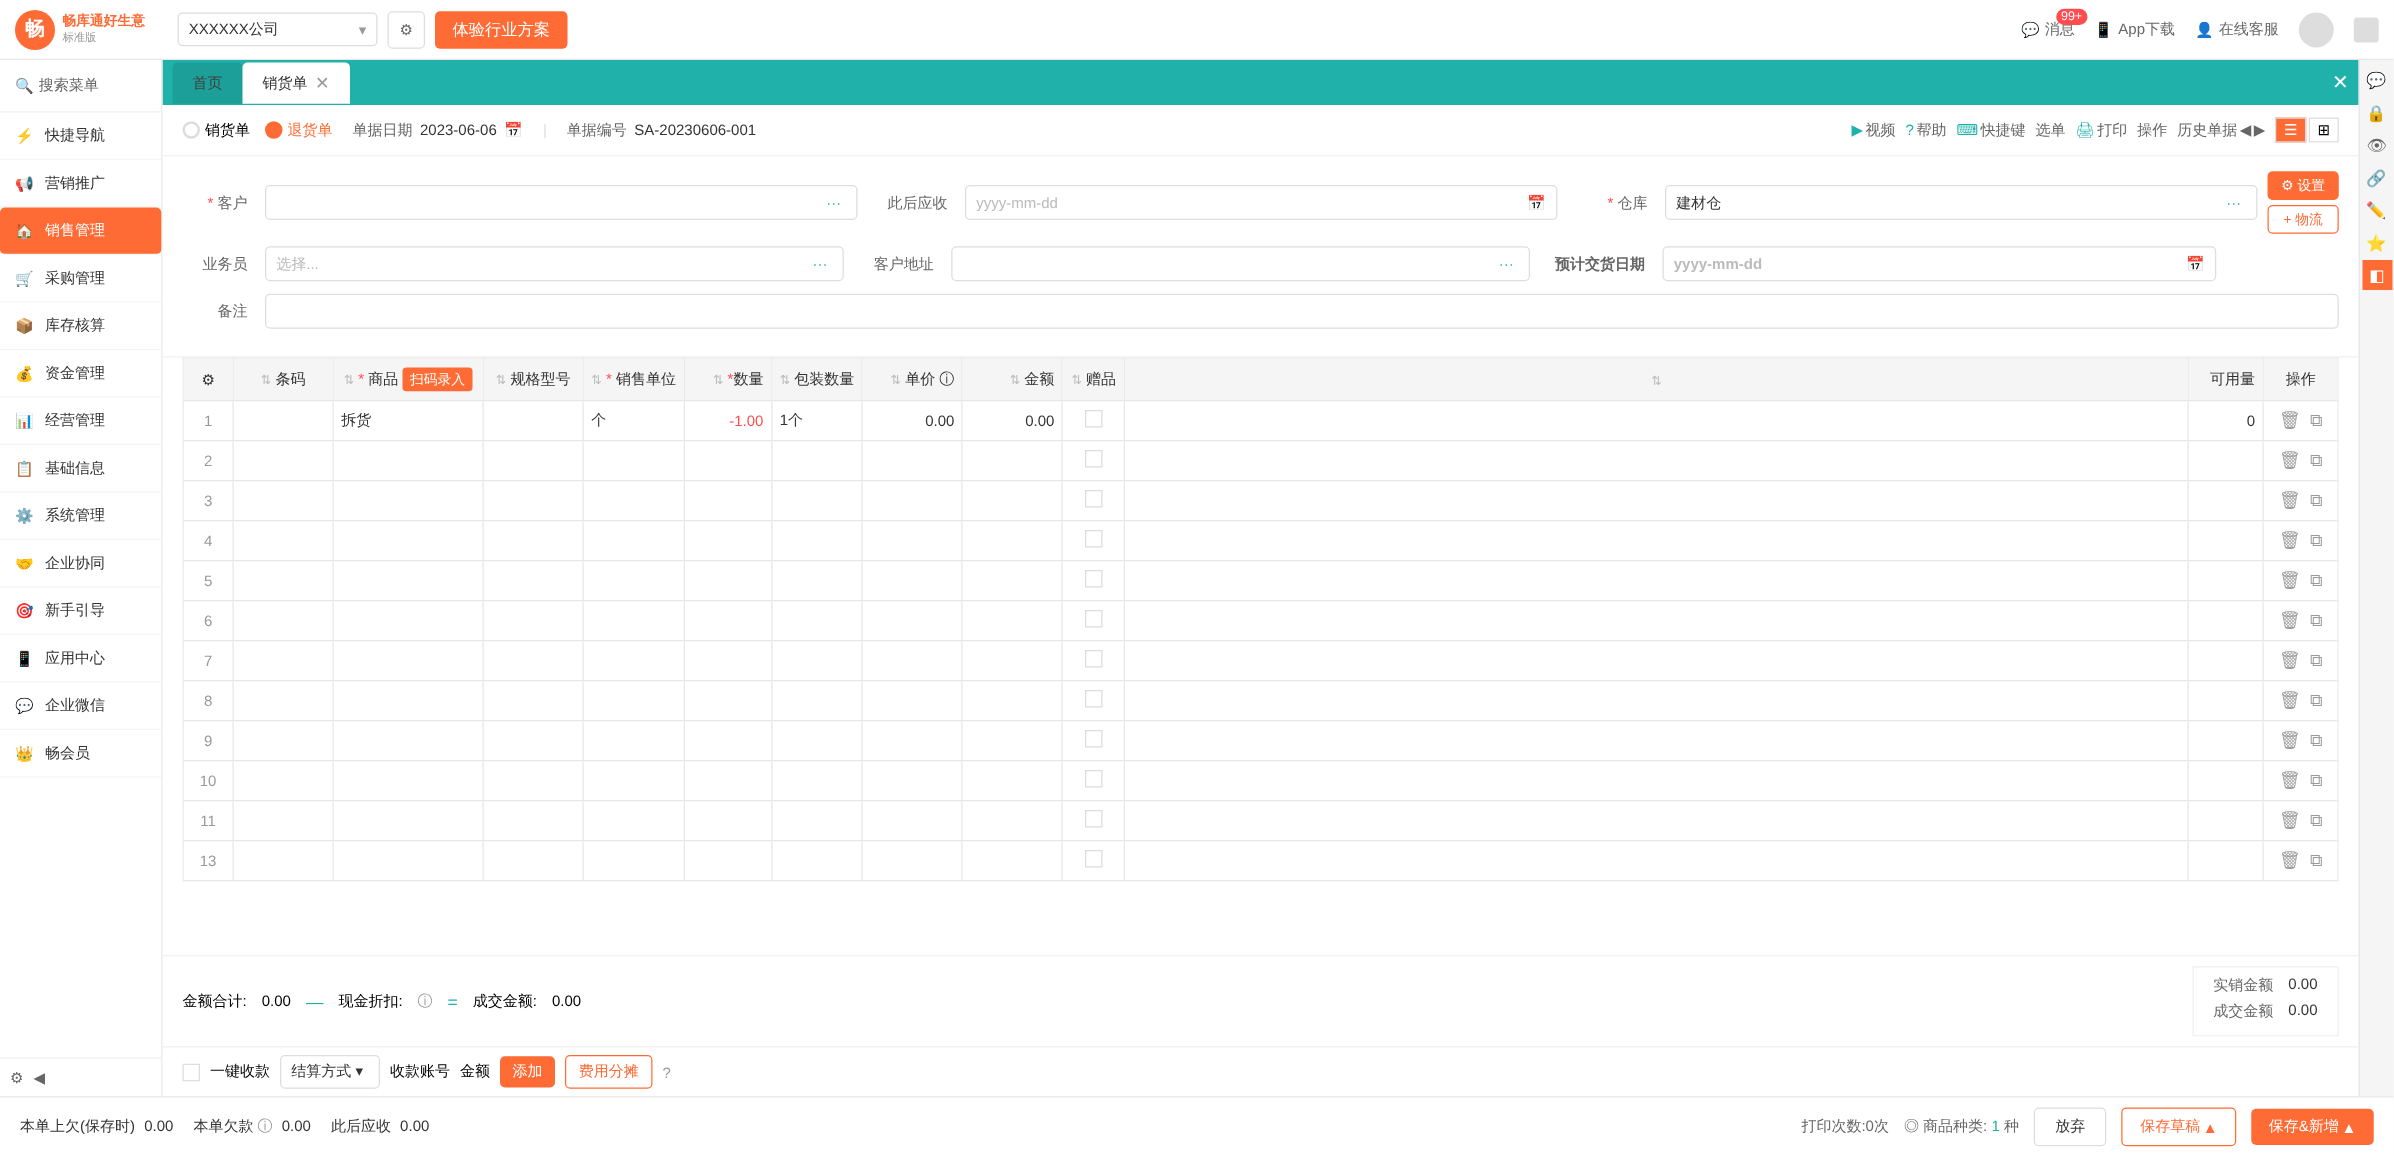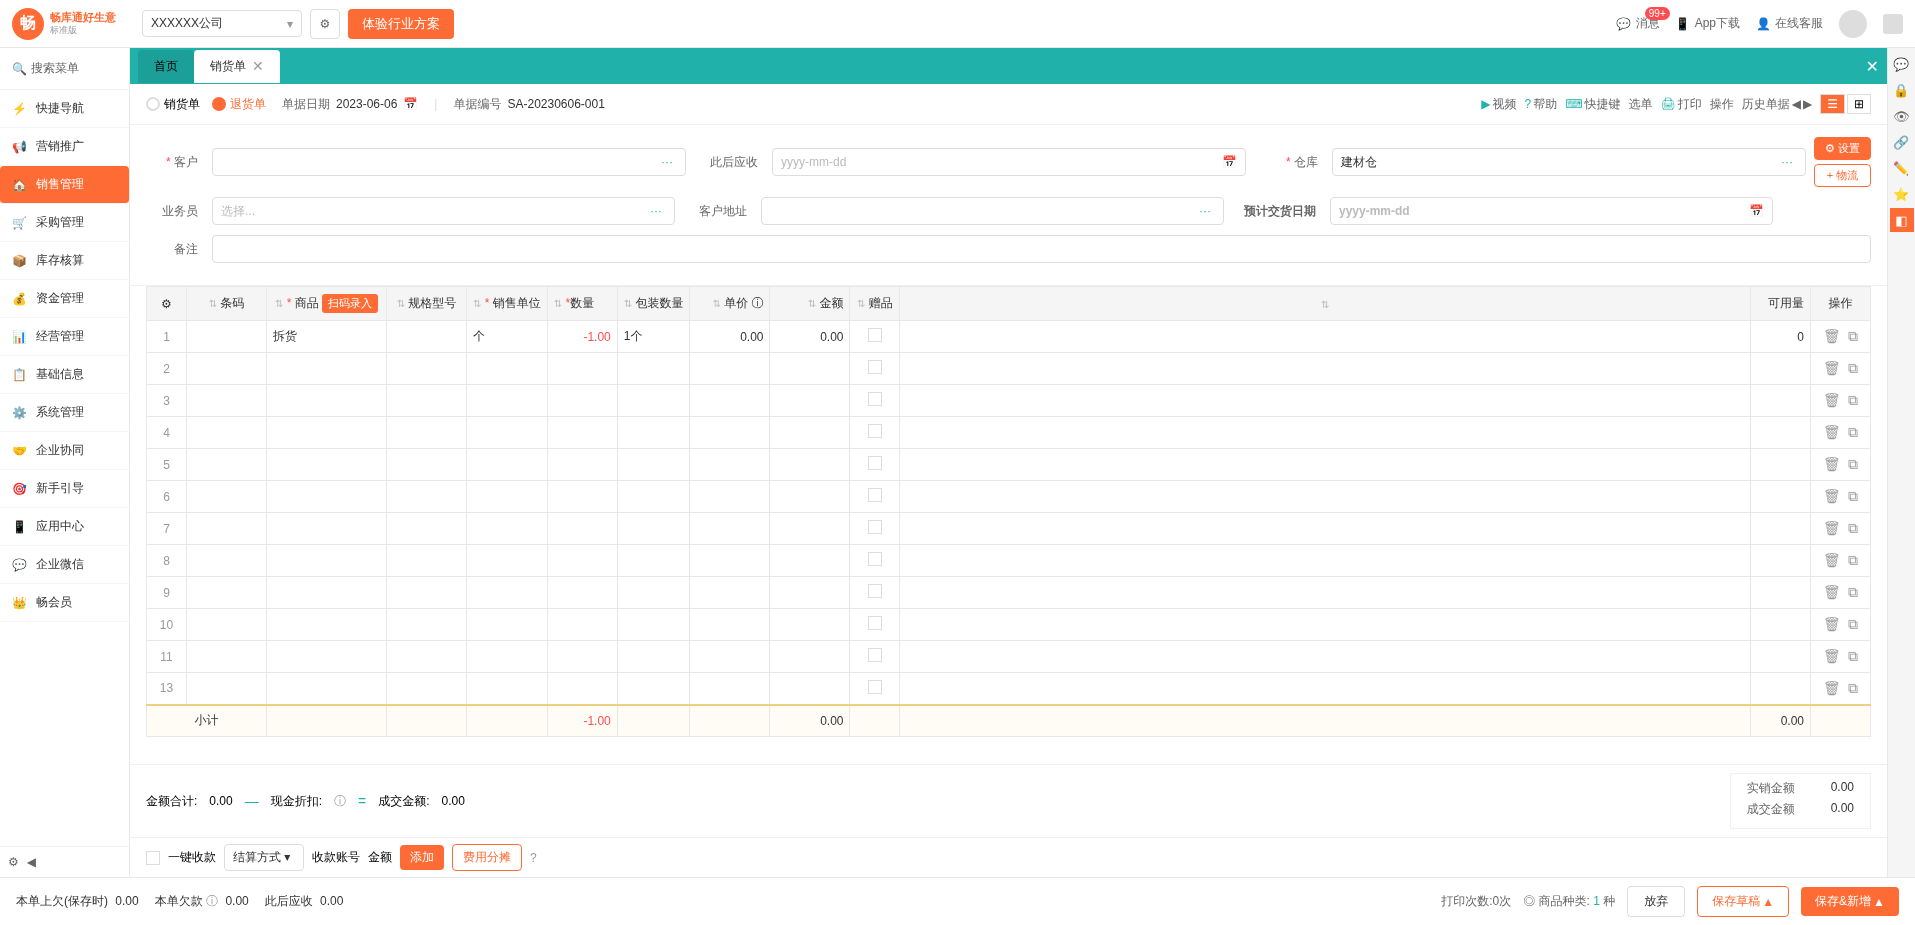--- a/index.html
+++ b/index.html
@@ -136,21 +136,21 @@
       color: rgba(255,255,255,0.85);
       border-radius: 4px 4px 0 0;
       display: flex; align-items: center; gap: 6px;
     }
     .tab-item.active {
       background: #fff;
       color: #333;
     }
     .tab-home {
       background: rgba(0,0,0,0.1);
-      color: #000000;
+      color: #404040;
     }
     .tab-close {
       font-size: 14px; cursor: pointer; color: #999;
     }
     .tab-bar-right {
       margin-left: auto;
       color: white; font-size: 16px; cursor: pointer;
     }
 
     
@@ -391,39 +391,39 @@
       flex-shrink: 0;
     }
     .rs-icon {
       width: 24px; height: 24px;
       display: flex; align-items: center; justify-content: center;
       cursor: pointer; color: #666; font-size: 13px;
       border-radius: 3px;
     }
     .rs-icon.active { background: #ff6b35; color: white; }
     .summary-row {
-      display: flex; justify-content: space-between; gap: 36px;
+      display: flex; justify-content: space-between; gap: 12px;
       margin-bottom: 4px; font-size: 12px;
     }
     .summary-label { color: #666; }
     .summary-value { color: #333; font-weight: 500; }
 
     .table-container {
       overflow-y: auto;
       overflow-x: auto;
       flex: 1;
     }
 
     
     .col-num { width: 40px; text-align: center; }
     .col-barcode { width: 80px; }
     .col-product { width: 120px; }
     .col-spec { width: 80px; }
     .col-unit { width: 70px; }
-    .col-qty { width: 70px; text-align: left; }
+    .col-qty { width: 70px; text-align: right; }
     .col-pack { width: 70px; }
     .col-price { width: 80px; text-align: right; }
     .col-amount { width: 80px; text-align: right; }
     .col-gift { width: 50px; text-align: center; }
     .col-avail { width: 60px; text-align: right; }
     .col-action { width: 60px; text-align: center; }
   </style>
 </head>
 <body>
 
@@ -941,34 +941,20 @@
       <td class="col-price" style="text-align:right;"></td>
       <td class="col-amount" style="text-align:right;"></td>
       <td class="col-gift" style="text-align:center;"><div class="gift-checkbox"></div></td>
       <td style="min-width:150px;"></td>
       <td class="col-avail" style="text-align:right;"></td>
       <td class="col-action" style="text-align:center;">
         <span class="row-action-btn">🗑</span>
         <span class="row-action-btn">⧉</span>
       </td>
     </tr>
-                <tr class="subtotal-row">
-    <td colspan="2" style="text-align:center;">小计</td>
-    <td></td>
-    <td></td>
-    <td></td>
-    <td class="col-qty" style="color:#ff4d4f;text-align:right;">-1.00</td>
-    <td></td>
-    <td></td>
-    <td class="col-amount" style="text-align:right;">0.00</td>
-    <td></td>
-    <td></td>
-    <td class="col-avail" style="text-align:right;">0.00</td>
-    <td></td>
-  </tr>
               </tbody>
           </table>
         </div>
       </div>
 
       <div class="form-footer">
         <span>金额合计:</span>
         <span>0.00</span>
         <span class="minus-icon">—</span>
         <span>现金折扣:</span>

